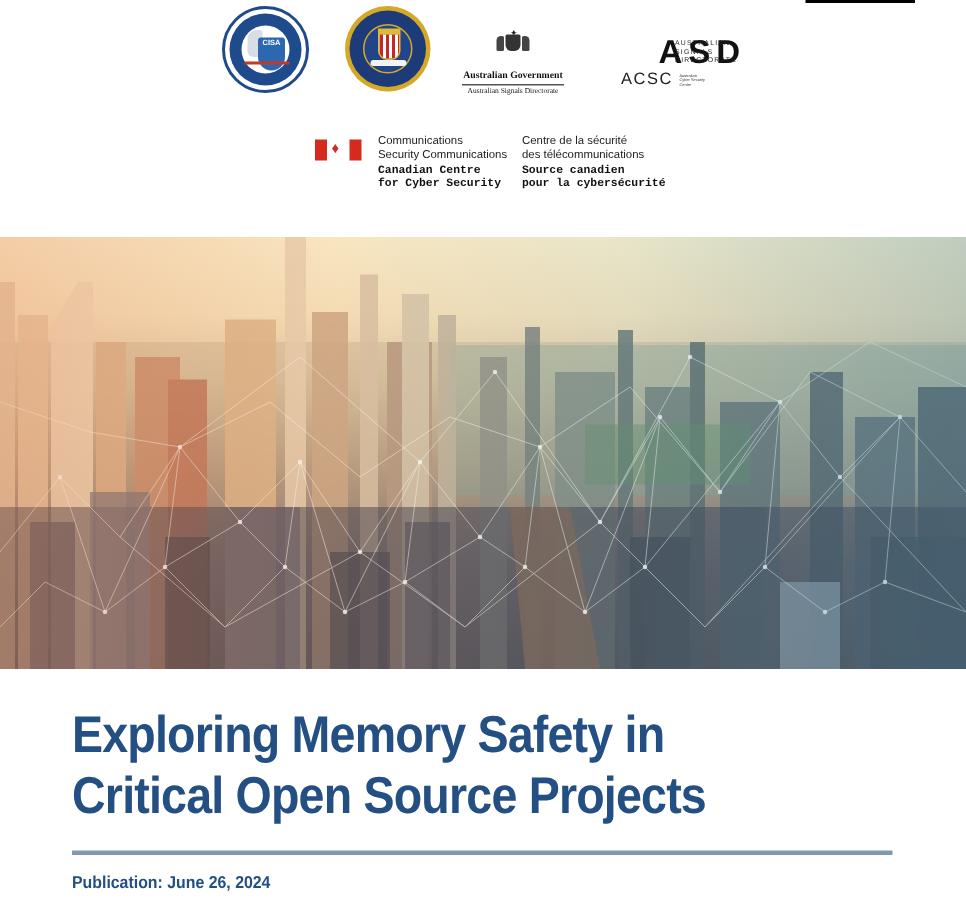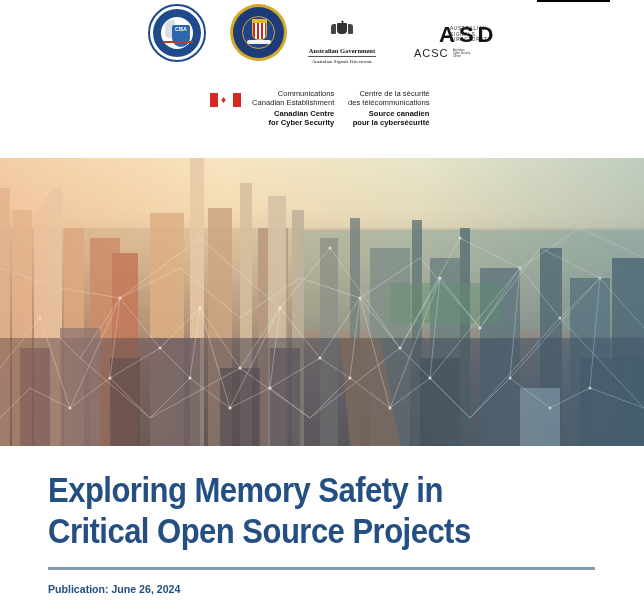--- a/index.html
+++ b/index.html
@@ -46,24 +46,24 @@
   .asd .small { position: absolute; left: 59px; top: 2px; font-size: 4.6px; letter-spacing: 0.8px; color: #222; line-height: 5.6px; }
   .asd .acsc { position: absolute; left: 23px; top: 23px; font-size: 11px; letter-spacing: 1px; color: #222; line-height: 12px; font-weight: normal; }
   .asd .acsc-small { position: absolute; left: 62px; top: 25px; font-size: 2.6px; color: #333; line-height: 3px; }
 
   
   .canada { position: absolute; left: 210px; top: 90px; width: 240px; height: 44px; }
   .flag { position: absolute; left: 0; top: 3px; width: 31px; height: 14px; background: #fff; }
   .flag .l { position: absolute; left: 0; top: 0; width: 8px; height: 14px; background: #d52b1e; }
   .flag .r { position: absolute; right: 0; top: 0; width: 8px; height: 14px; background: #d52b1e; }
   .flag .leaf { position: absolute; left: 11px; top: 1px; font-size: 10px; color: #d52b1e; line-height: 12px; }
-  .canada .col { position: absolute; top: 0; font-size: 7.6px; line-height: 8.6px; color: #222; text-align: right; }
+  .canada .col { position: absolute; top: 0; font-size: 7.6px; line-height: 8.6px; color: #222; }
   .canada .col1 { left: 42px; }
   .canada .col2 { left: 138px; }
-  .canada .col b { display: block; font-weight: bold; color: #111; }
+  .canada .col b { display: block; font-weight: bold; color: #111; font-family: Liberation Mono, monospace; }
   .canada .gap { height: 3px; }
 
   
   .hero { position: absolute; left: 0; top: 158px; width: 644px; height: 288px; overflow: hidden;
     background: linear-gradient(180deg, #fbf0cf 0%, #f6e4c0 18%, #dcc8a6 35%, #a88d78 55%, #5a5568 75%, #2c2d40 100%); }
   .hero .tint { position: absolute; inset: 0; background: linear-gradient(90deg, rgba(230,140,90,0.35) 0%, rgba(230,170,110,0.15) 35%, rgba(120,170,170,0.15) 65%, rgba(80,140,160,0.35) 100%); }
   .hero svg { position: absolute; left: 0; top: 0; }
 
   
   .title { position: absolute; left: 48px; top: 470px; margin: 0; font-family: "Liberation Sans", sans-serif; font-weight: bold;
@@ -123,21 +123,21 @@
 </div>
 
 <div class="canada">
   <div class="flag">
     <span class="l"></span>
       <span class="leaf">♦</span>
       <span class="r"></span>
   </div>
   <div class="col col1">
     <div>Communications</div>
-    <div>Canadian Establishment</div>
+    <div>Security Communications</div>
     <div class="gap"></div>
     <b>Canadian Centre</b>
     <b>for Cyber Security</b>
   </div>
   <div class="col col2">
     <div>Centre de la sécurité</div>
     <div>des télécommunications</div>
     <div class="gap"></div>
     <b>Source canadien</b>
     <b>pour la cybersécurité</b>

